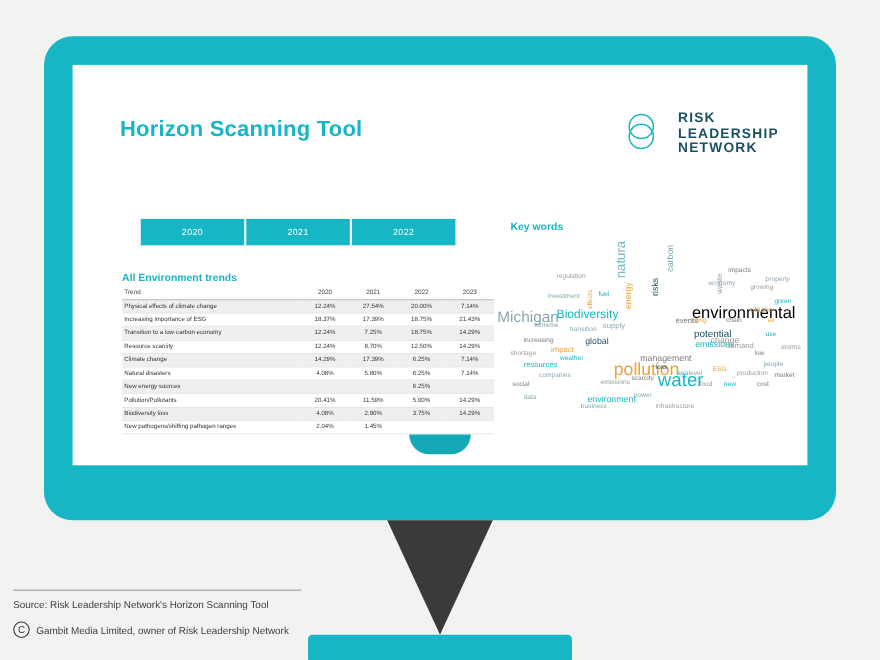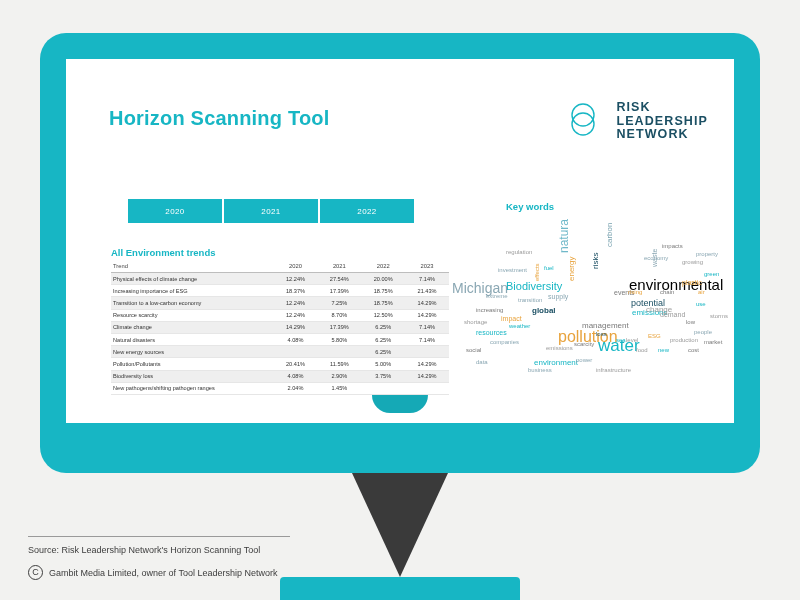--- a/index.html
+++ b/index.html
@@ -153,42 +153,41 @@
   #trends-table tbody tr:nth-child(even) { background: #ffffff; }
 
   
   #keywords-heading {
     position: absolute;
     left: 398px;
     top: 142px;
     font-size: 9.5px;
     font-weight: bold;
     color: #17b6c4;
-    margin-left: 42px;
   }
   #wordcloud {
     position: absolute;
     left: 380px;
     top: 160px;
     width: 290px;
     height: 175px;
     overflow: hidden;
   }
   .wc {
     position: absolute;
     white-space: nowrap;
     font-family: "Liberation Sans", sans-serif;
     line-height: 1;
     transform-origin: left top;
   }
 
   
   #footer {
     position: absolute;
-    left: 28px;
+    left: 12px;
     top: 536px;
     width: 300px;
   }
   #footer-rule {
     width: 262px;
     height: 1px;
     background: #9a9a9a;
     margin-bottom: 8px;
   }
   #footer-source {
@@ -334,21 +333,21 @@
         <span class="wc" style="left: 183px; top: 58px; font-size: 15px; color: #000000;">environmental</span>
         <span class="wc" style="left: 152px; top: 118px; font-size: 17px; color: rgb(23, 182, 196);">water</span>
         <span class="wc" style="left: 112px; top: 110px; font-size: 16px; color: rgb(232, 163, 61);">pollution</span>
         <span class="wc" style="left: 60px; top: 62px; font-size: 11px; color: rgb(23, 182, 196);">Biodiversity</span>
         <span class="wc" style="left: 112px; top: 34px; font-size: 12px; color: rgb(111, 184, 201); transform: rotate(-90deg);">natural</span>
         <span class="wc" style="left: 185px; top: 80px; font-size: 9px; color: rgb(27, 79, 99);">potential</span>
         <span class="wc" style="left: 186px; top: 90px; font-size: 8px; color: rgb(23, 182, 196);">emissions</span>
         <span class="wc" style="left: 136px; top: 103px; font-size: 8px; color: rgb(122, 122, 122);">management</span>
         <span class="wc" style="left: 88px; top: 140px; font-size: 8px; color: rgb(23, 182, 196);">environment</span>
         <span class="wc" style="left: 6px; top: 62px; font-size: 14px; color: rgb(138, 167, 179);">Michigan</span>
-        <span class="wc" style="left: 86px; top: 88px; font-size: 8px; color: rgb(27, 79, 99); font-weight: bold;">global</span>
+        <span class="wc" style="left: 86px; top: 88px; font-size: 8px; color: rgb(27, 79, 99);">global</span>
         <span class="wc" style="left: 122px; top: 62px; font-size: 8px; color: rgb(232, 163, 61); transform: rotate(-90deg);">energy</span>
         <span class="wc" style="left: 160px; top: 28px; font-size: 8px; color: rgb(122, 163, 176); transform: rotate(-90deg);">carbon</span>
         <span class="wc" style="left: 146px; top: 50px; font-size: 8px; color: rgb(27, 79, 99); transform: rotate(-90deg);">risks</span>
         <span class="wc" style="left: 200px; top: 87px; font-size: 8px; color: rgb(155, 155, 155);">change</span>
         <span class="wc" style="left: 168px; top: 70px; font-size: 7px; color: rgb(122, 122, 122);">events</span>
         <span class="wc" style="left: 102px; top: 74px; font-size: 7px; color: rgb(138, 167, 179);">supply</span>
         <span class="wc" style="left: 55px; top: 96px; font-size: 7px; color: rgb(232, 163, 61);">impact</span>
         <span class="wc" style="left: 205px; top: 48px; font-size: 7px; color: rgb(138, 167, 179); transform: rotate(-90deg);">waste</span>
         <span class="wc" style="left: 214px; top: 92px; font-size: 7px; color: rgb(155, 155, 155);">demand</span>
         <span class="wc" style="left: 30px; top: 110px; font-size: 7px; color: rgb(23, 182, 196);">resources</span>
@@ -397,15 +396,15 @@
   </div>
 </div>
 <div id="monitor-neck"></div>
 <div id="monitor-base"></div>
 
 <div id="footer">
   <div id="footer-rule"></div>
   <div id="footer-source">Source: Risk Leadership Network's Horizon Scanning Tool</div>
   <div id="footer-copy-row">
     <div id="copyright-icon">C</div>
-    <div id="footer-owner">Gambit Media Limited, owner of Tool Leadership Network</div>
+    <div id="footer-owner">Gambit Media Limited, owner of Risk Leadership Network</div>
   </div>
 </div>
 
 </body></html>

